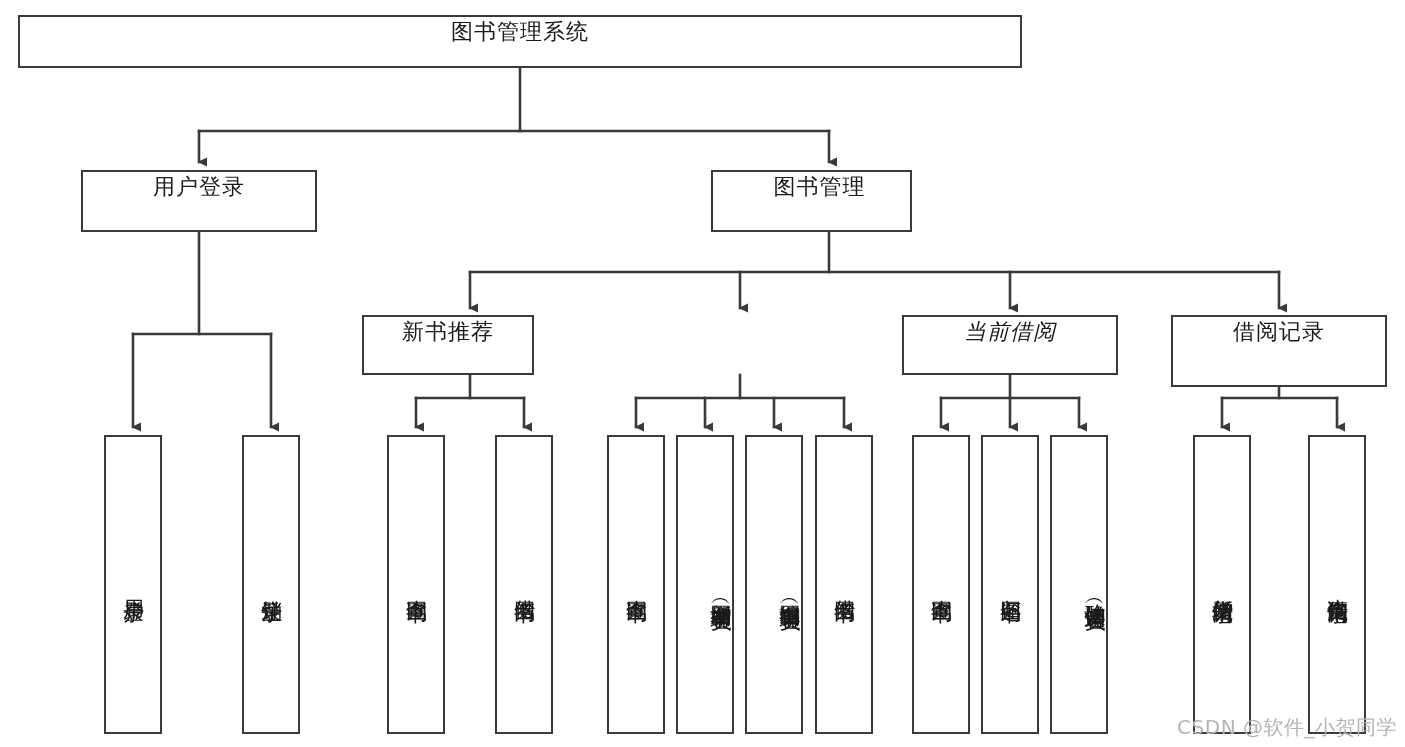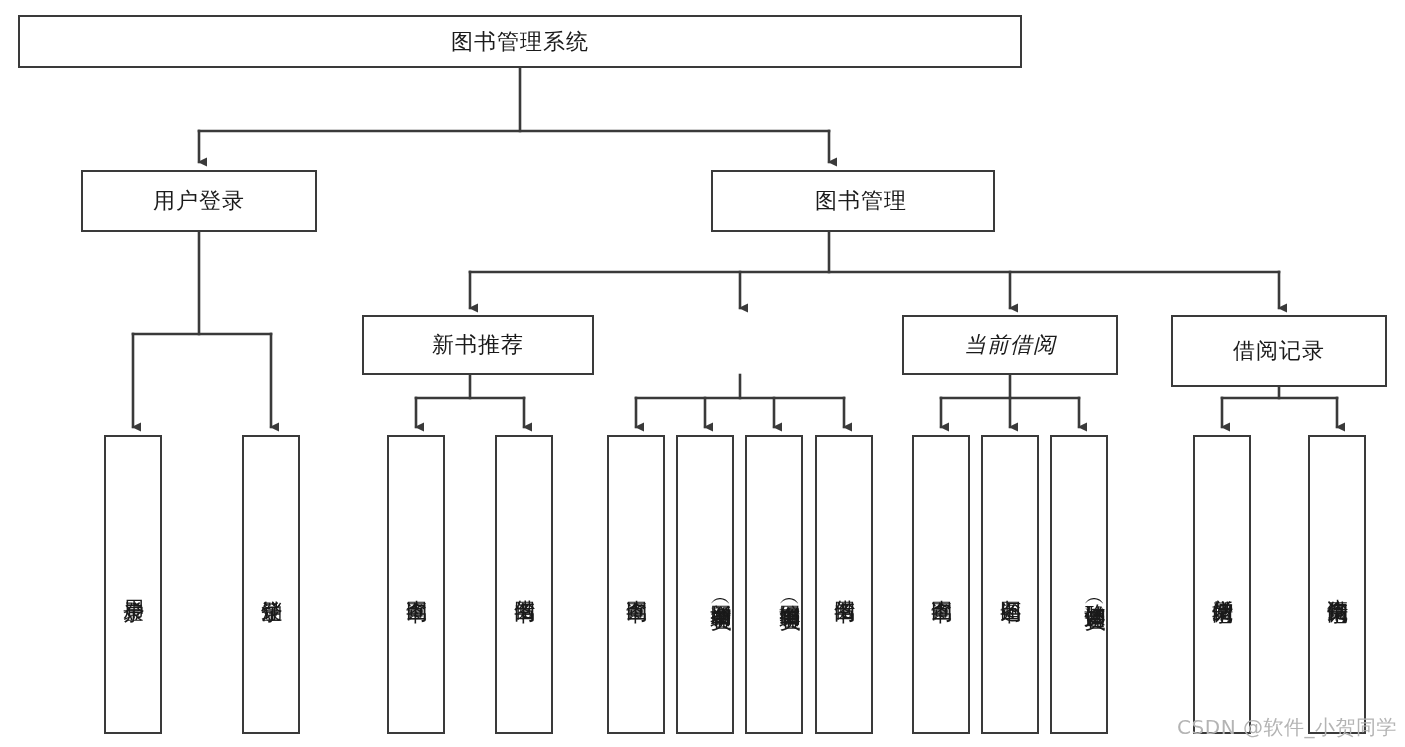--- a/index.html
+++ b/index.html
@@ -23,21 +23,21 @@
     top: 0;
     width: 1405px;
     height: 747px;
   }
   .node-box {
     position: absolute;
     box-sizing: border-box;
     background: #ffffff;
     border: 2px solid #3a3a3a;
     display: flex;
-    align-items: center;
+    align-items: flex-start;
     justify-content: center;
     color: #1a1a1a;
   }
   .node-h {
     font-size: 22px;
     letter-spacing: 1px;
     white-space: nowrap;
   }
   .node-v {
     writing-mode: vertical-rl;
@@ -120,25 +120,25 @@
     </g>
   </svg>
 
   <div class="node-box node-h" style="left:18px; top:15px; width:1004px; height:53px;">
     <span>图书管理系统</span>
   </div>
 
   <div class="node-box node-h" style="left:81px; top:170px; width:236px; height:62px;">
     <span>用户登录</span>
   </div>
-  <div class="node-box node-h" style="left:711px; top:170px; width:284px; height:62px;padding-left:16px;">
+  <div class="node-box node-h" style="left:711px; top:170px; width:201px; height:62px;padding-left:16px;">
     <span>图书管理</span>
   </div>
 
-  <div class="node-box node-h" style="left:362px; top:315px; width:232px; height:60px;">
+  <div class="node-box node-h" style="left:362px; top:315px; width:172px; height:60px;">
     <span>新书推荐</span>
   </div>
   <div class="node-box node-h" style="left:902px; top:315px; width:216px; height:60px;font-style:italic;">
     <span>当前借阅</span>
   </div>
   <div class="node-box node-h" style="left:1171px; top:315px; width:216px; height:72px;">
     <span>借阅记录</span>
   </div>
 
   <div class="node-box node-v center-mid" style="left:104px; top:435px; width:58px; height:299px;">

